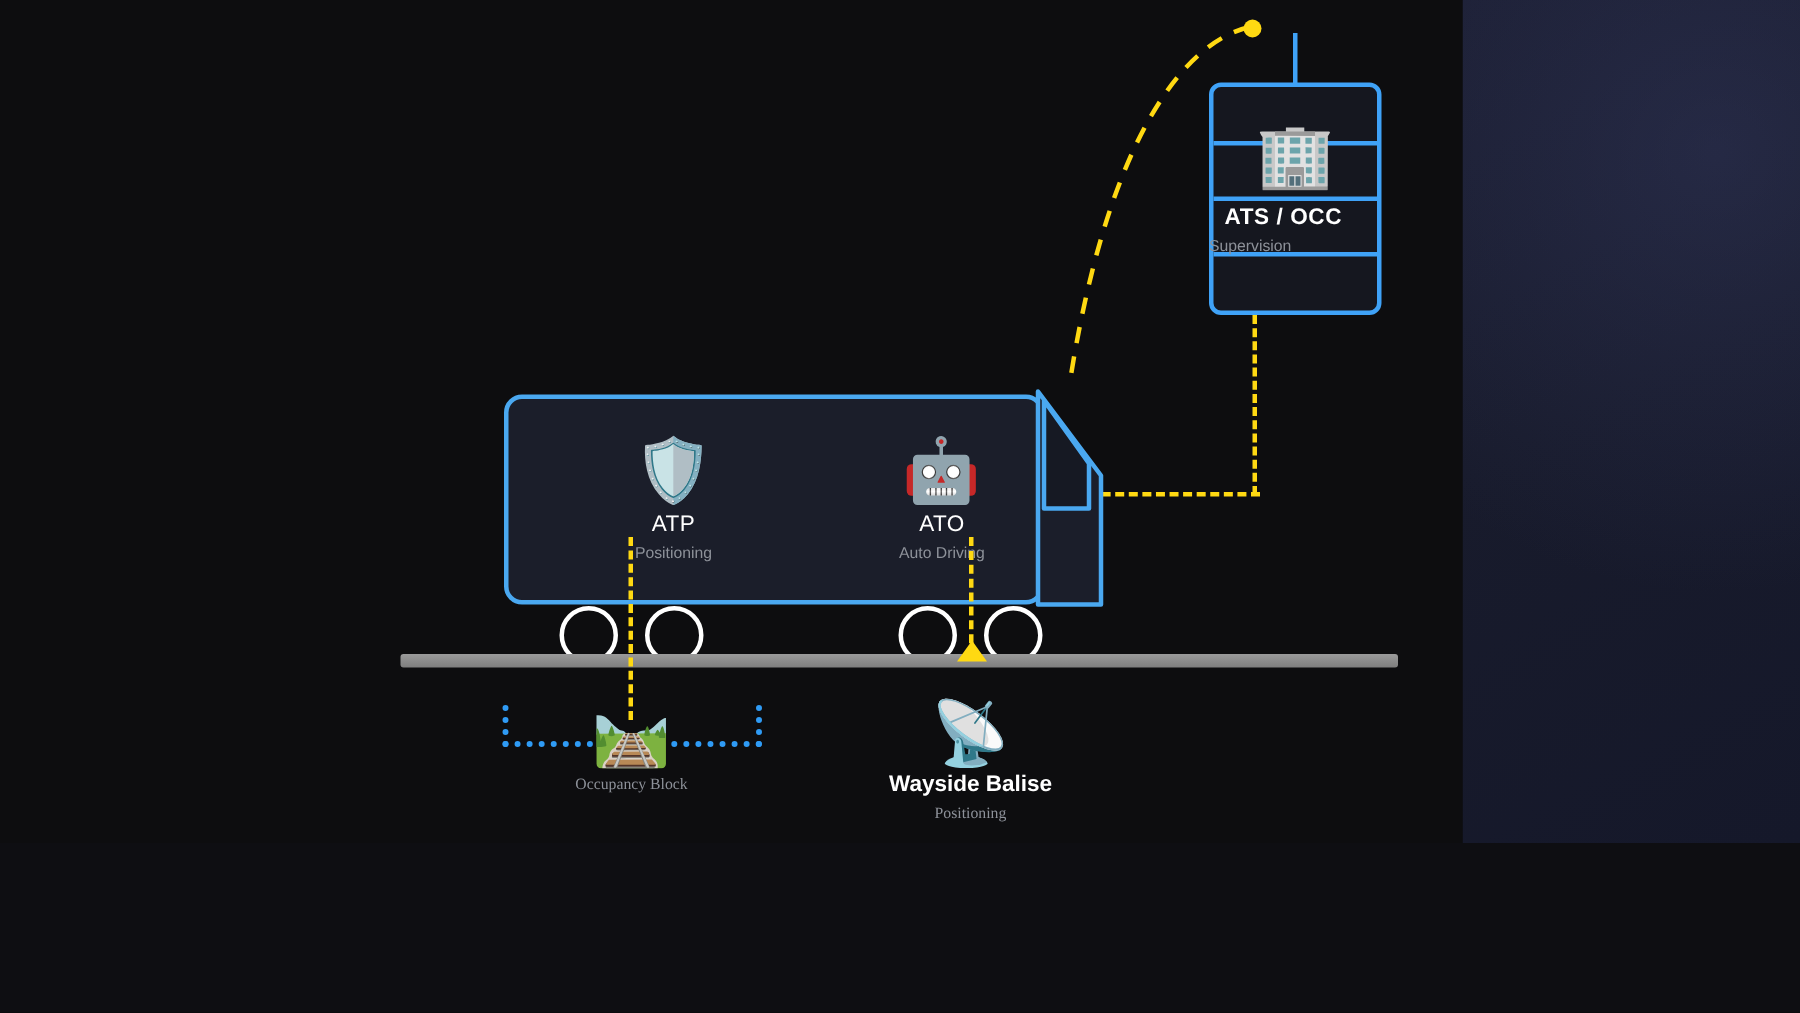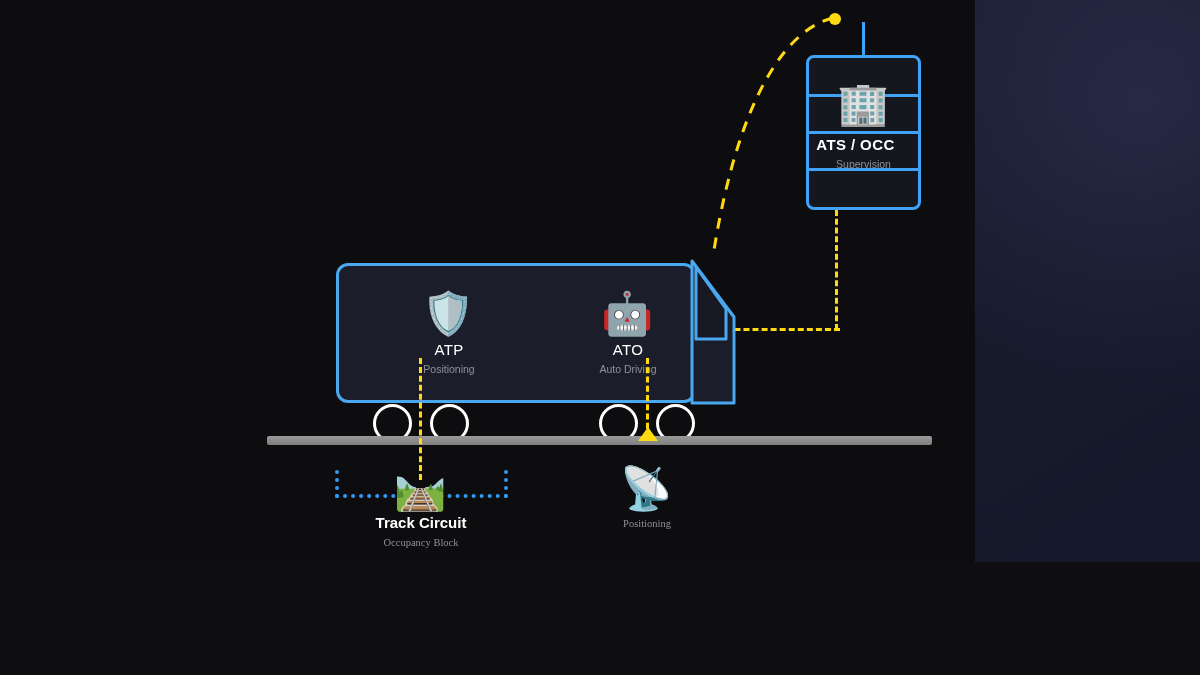--- a/index.html
+++ b/index.html
@@ -23,21 +23,21 @@
   .ats-line{position:absolute;left:0;width:100%;height:3px;background:#3fa2f7;}
   .ats-l1{top:36px;} .ats-l2{top:73px;} .ats-l3{top:110px;}
   .ats-mast{position:absolute;left:862px;top:22px;width:3px;height:36px;background:#3fa2f7;}
   .ats-dot{position:absolute;left:829px;top:13px;width:12px;height:12px;border-radius:50%;
     background:#ffd912;}
   .ats-dot{left:829px;}
   .ats-emoji{position:absolute;left:806px;top:80px;width:115px;text-align:center;
     font-size:42px;line-height:48px;font-family:"DejaVu Sans",sans-serif;}
   .ats-title{position:absolute;left:798px;top:136px;width:115px;text-align:center;
     color:#ffffff;font-size:15px;font-weight:bold;letter-spacing:.4px;}
-  .ats-sub{position:absolute;left:806px;top:158px;width:115px;text-align:center;
+  .ats-sub{position:absolute;left:806px;top:158px;width:115px;
     color:#8d9199;font-size:10.5px;}
 
   
   .train-body{position:absolute;left:336px;top:263px;width:360px;height:140px;
     background:#1b1e2a;border:3px solid #4aa8f0;border-radius:12px;box-sizing:border-box;}
   .cab{position:absolute;left:688px;top:257px;width:60px;height:150px;}
   .module{position:absolute;width:150px;text-align:center;}
   .module .ico{font-size:42px;line-height:48px;font-family:"DejaVu Sans",sans-serif;}
   .module .nm{color:#ffffff;font-size:15px;font-weight:normal;margin-top:3px;letter-spacing:.3px;}
   .module .sb{color:#8d9199;font-size:10.5px;margin-top:5px;}
@@ -135,26 +135,26 @@
       <div class="rail"></div>
 
       <div class="ydash-v l-atp"></div>
       <div class="ydash-v l-ato"></div>
       <div class="beam"></div>
 
       <div class="bracket"></div>
 
       <div class="gnode g-tc">
         <div class="ico">🛤️</div>
-        <div class="nm">Track Circuit</div>
         <div class="sb">Occupancy Block</div>
       </div>
 
       <div class="gnode g-wb">
         <div class="ico">📡</div>
+        <div class="nm">Wayside Balise</div>
         <div class="sb">Positioning</div>
       </div>
 
     </div>
   </div>
 
   <div class="footer">
     
     
     

